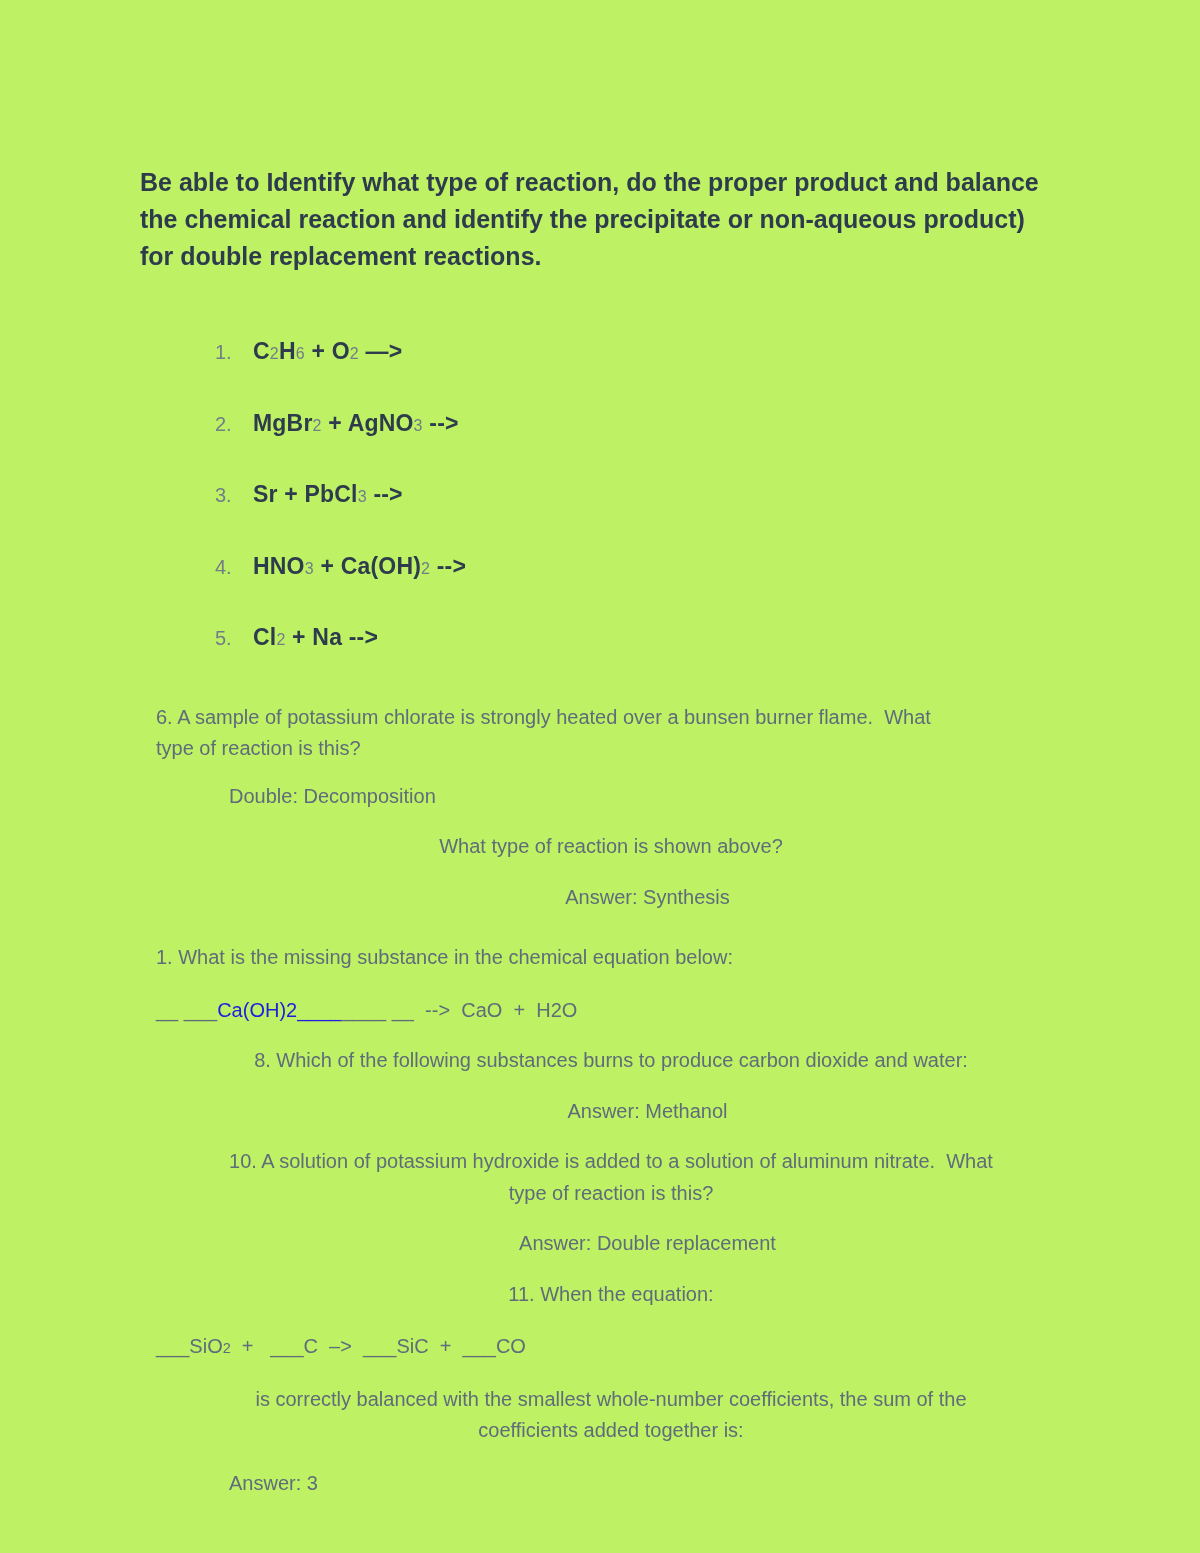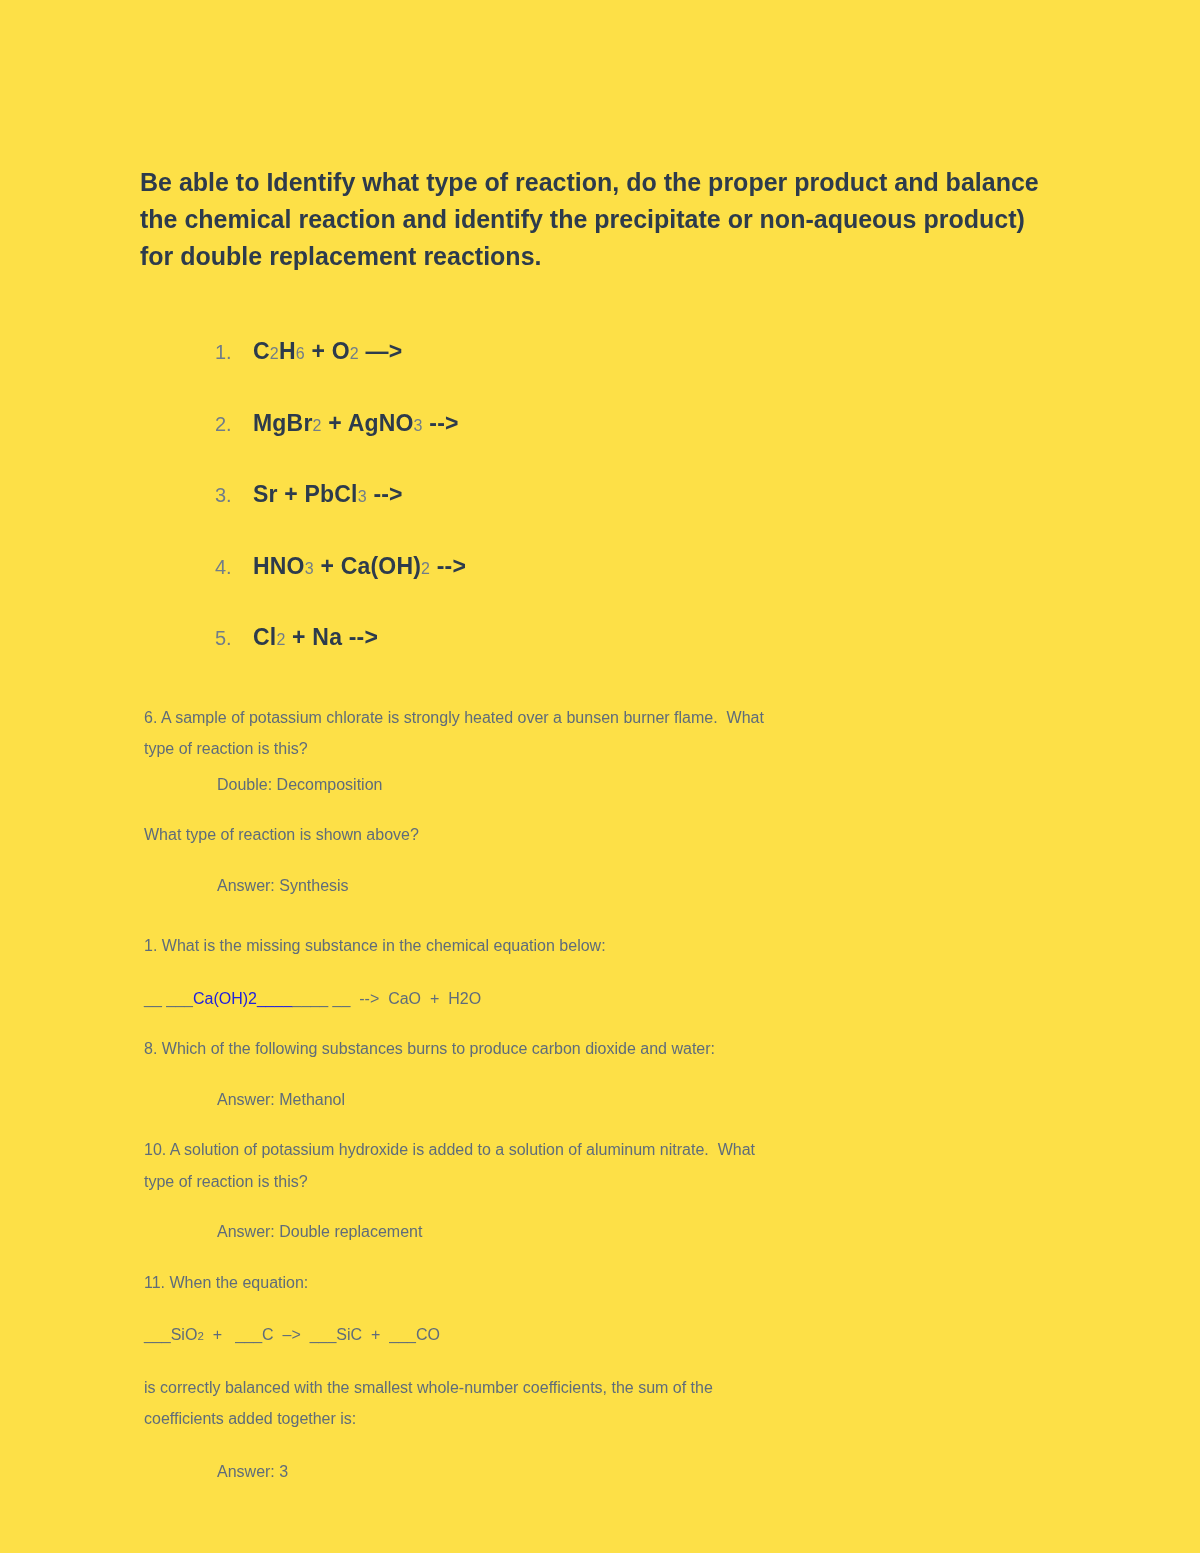--- a/index.html
+++ b/index.html
@@ -3,21 +3,21 @@
 <meta charset="utf-8">
 <style>
   html, body {
     margin: 0;
     padding: 0;
     background: #ffffff;
   }
   .doc {
     width: 1200px;
     height: 1553px;
-    background: #fde047;
+    background: #bef264;
     box-sizing: border-box;
     padding: 164px 118px 0 140px;
     font-family: "Liberation Sans", "DejaVu Sans", sans-serif;
     overflow: hidden;
   }
   .heading {
     margin: 0;
     font-size: 25px;
     font-weight: 700;
     line-height: 37px;
@@ -47,31 +47,31 @@
     white-space: pre-wrap;
     margin-top: 32px;
   }
   .eq-formula .seg-sub {
     font-size: 16px;
     font-weight: 400;
     color: var(--subscript_text, #717d89);
     vertical-align: baseline;
   }
   p.body {
-    margin: 4px;
-    font-size: 16px;
+    margin: 16px;
+    font-size: 20px;
     line-height: 31.5px;
     color: var(--body_text, #5f6c7a);
     white-space: pre-wrap;
   }
   .seg-sub { font-size: 0.72em; vertical-align: baseline; }
   .seg-blue { color: var(--blank_blue, #2121dd); }
   .q-first { margin-top: 43px !important; }
   .flow    { margin-top: 0 !important; }
-  .para    { margin-top: 19px !important; }
+  .para    { margin-top: 19px !important; text-align: center; }
   .gap-md  { margin-top: 21px !important; }
   .gap-lg  { margin-top: 29px !important; }
   .answer-indent { padding-left: 73px; }
 </style>
 </head>
 <body>
 
 <div class="doc">
 
   <p class="heading">Be able to Identify what type of reaction, do the proper product and balance

